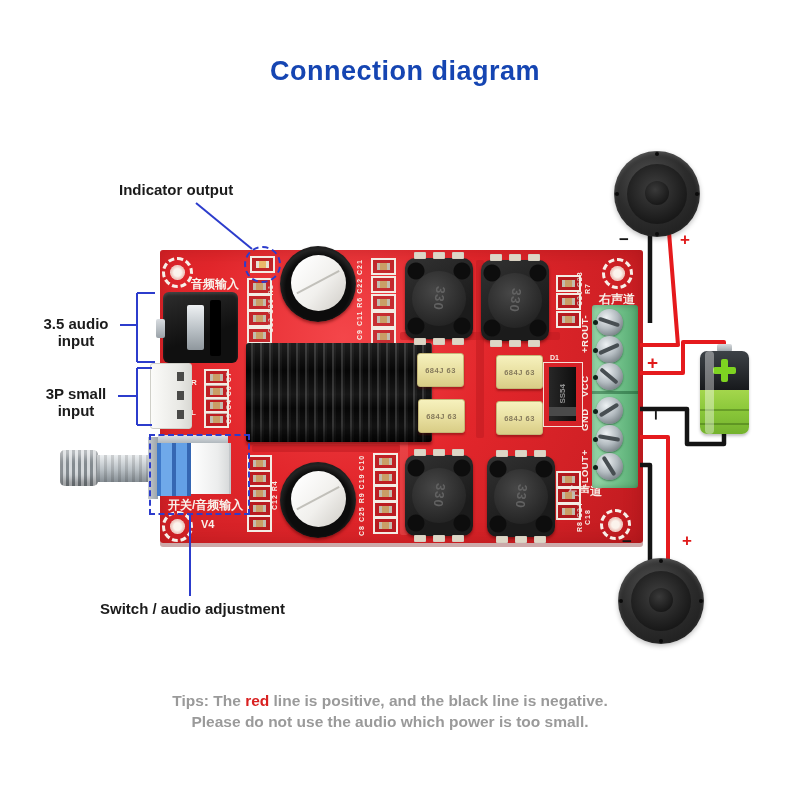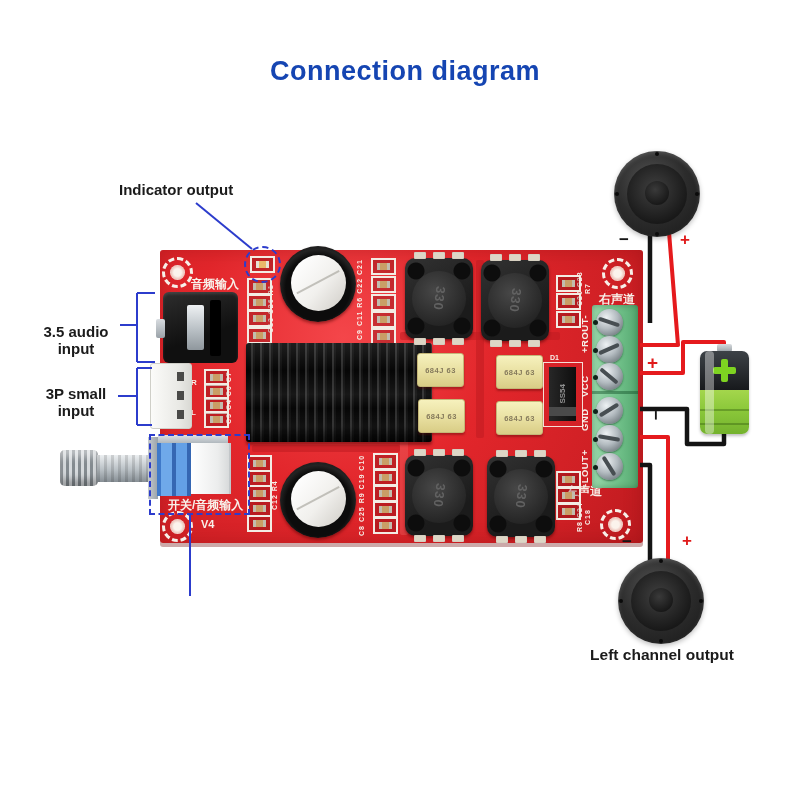--- a/index.html
+++ b/index.html
@@ -430,24 +430,28 @@
   </div>
 
   <div class="t pol blk" style="left:619px;top:231px;">−</div>
   <div class="t pol red" style="left:680px;top:231px;">+</div>
   <div class="t pol red" style="left:647px;top:354px;font-size:19px;">+</div>
   <div class="t pol blk" style="left:651px;top:407px;transform:rotate(90deg);">−</div>
   <div class="t pol blk" style="left:622px;top:533px;">−</div>
   <div class="t pol red" style="left:682px;top:532px;">+</div>
 
   <div class="t ann" style="left:119px;top:181px;">Indicator output</div>
-  <div class="t ann ann-center" style="left:30px;top:315px;width:92px;margin-top:8px;">
+  <div class="t ann ann-center" style="left:30px;top:315px;width:92px;">
     <div>3.5 audio</div>
     <div>input</div>
   </div>
   <div class="t ann ann-center" style="left:30px;top:385px;width:92px;">
     <div>3P small</div>
     <div>input</div>
   </div>
-  <div class="t ann" style="left:572px;top:646px;width:180px;text-align:center;font-size:15.5px;">Left channel output</div>
-
+  <div class="t ann" style="left:100px;top:600px;width:210px;">Switch / audio adjustment</div>
+
+  <div class="t tips">
+    <div><span>Tips: The </span><span class="red">red</span><span> line is positive, and the black line is negative.</span></div>
+    <div>Please do not use the audio which power is too small.</div>
+  </div>
 
 </div>
 
 </body></html>

